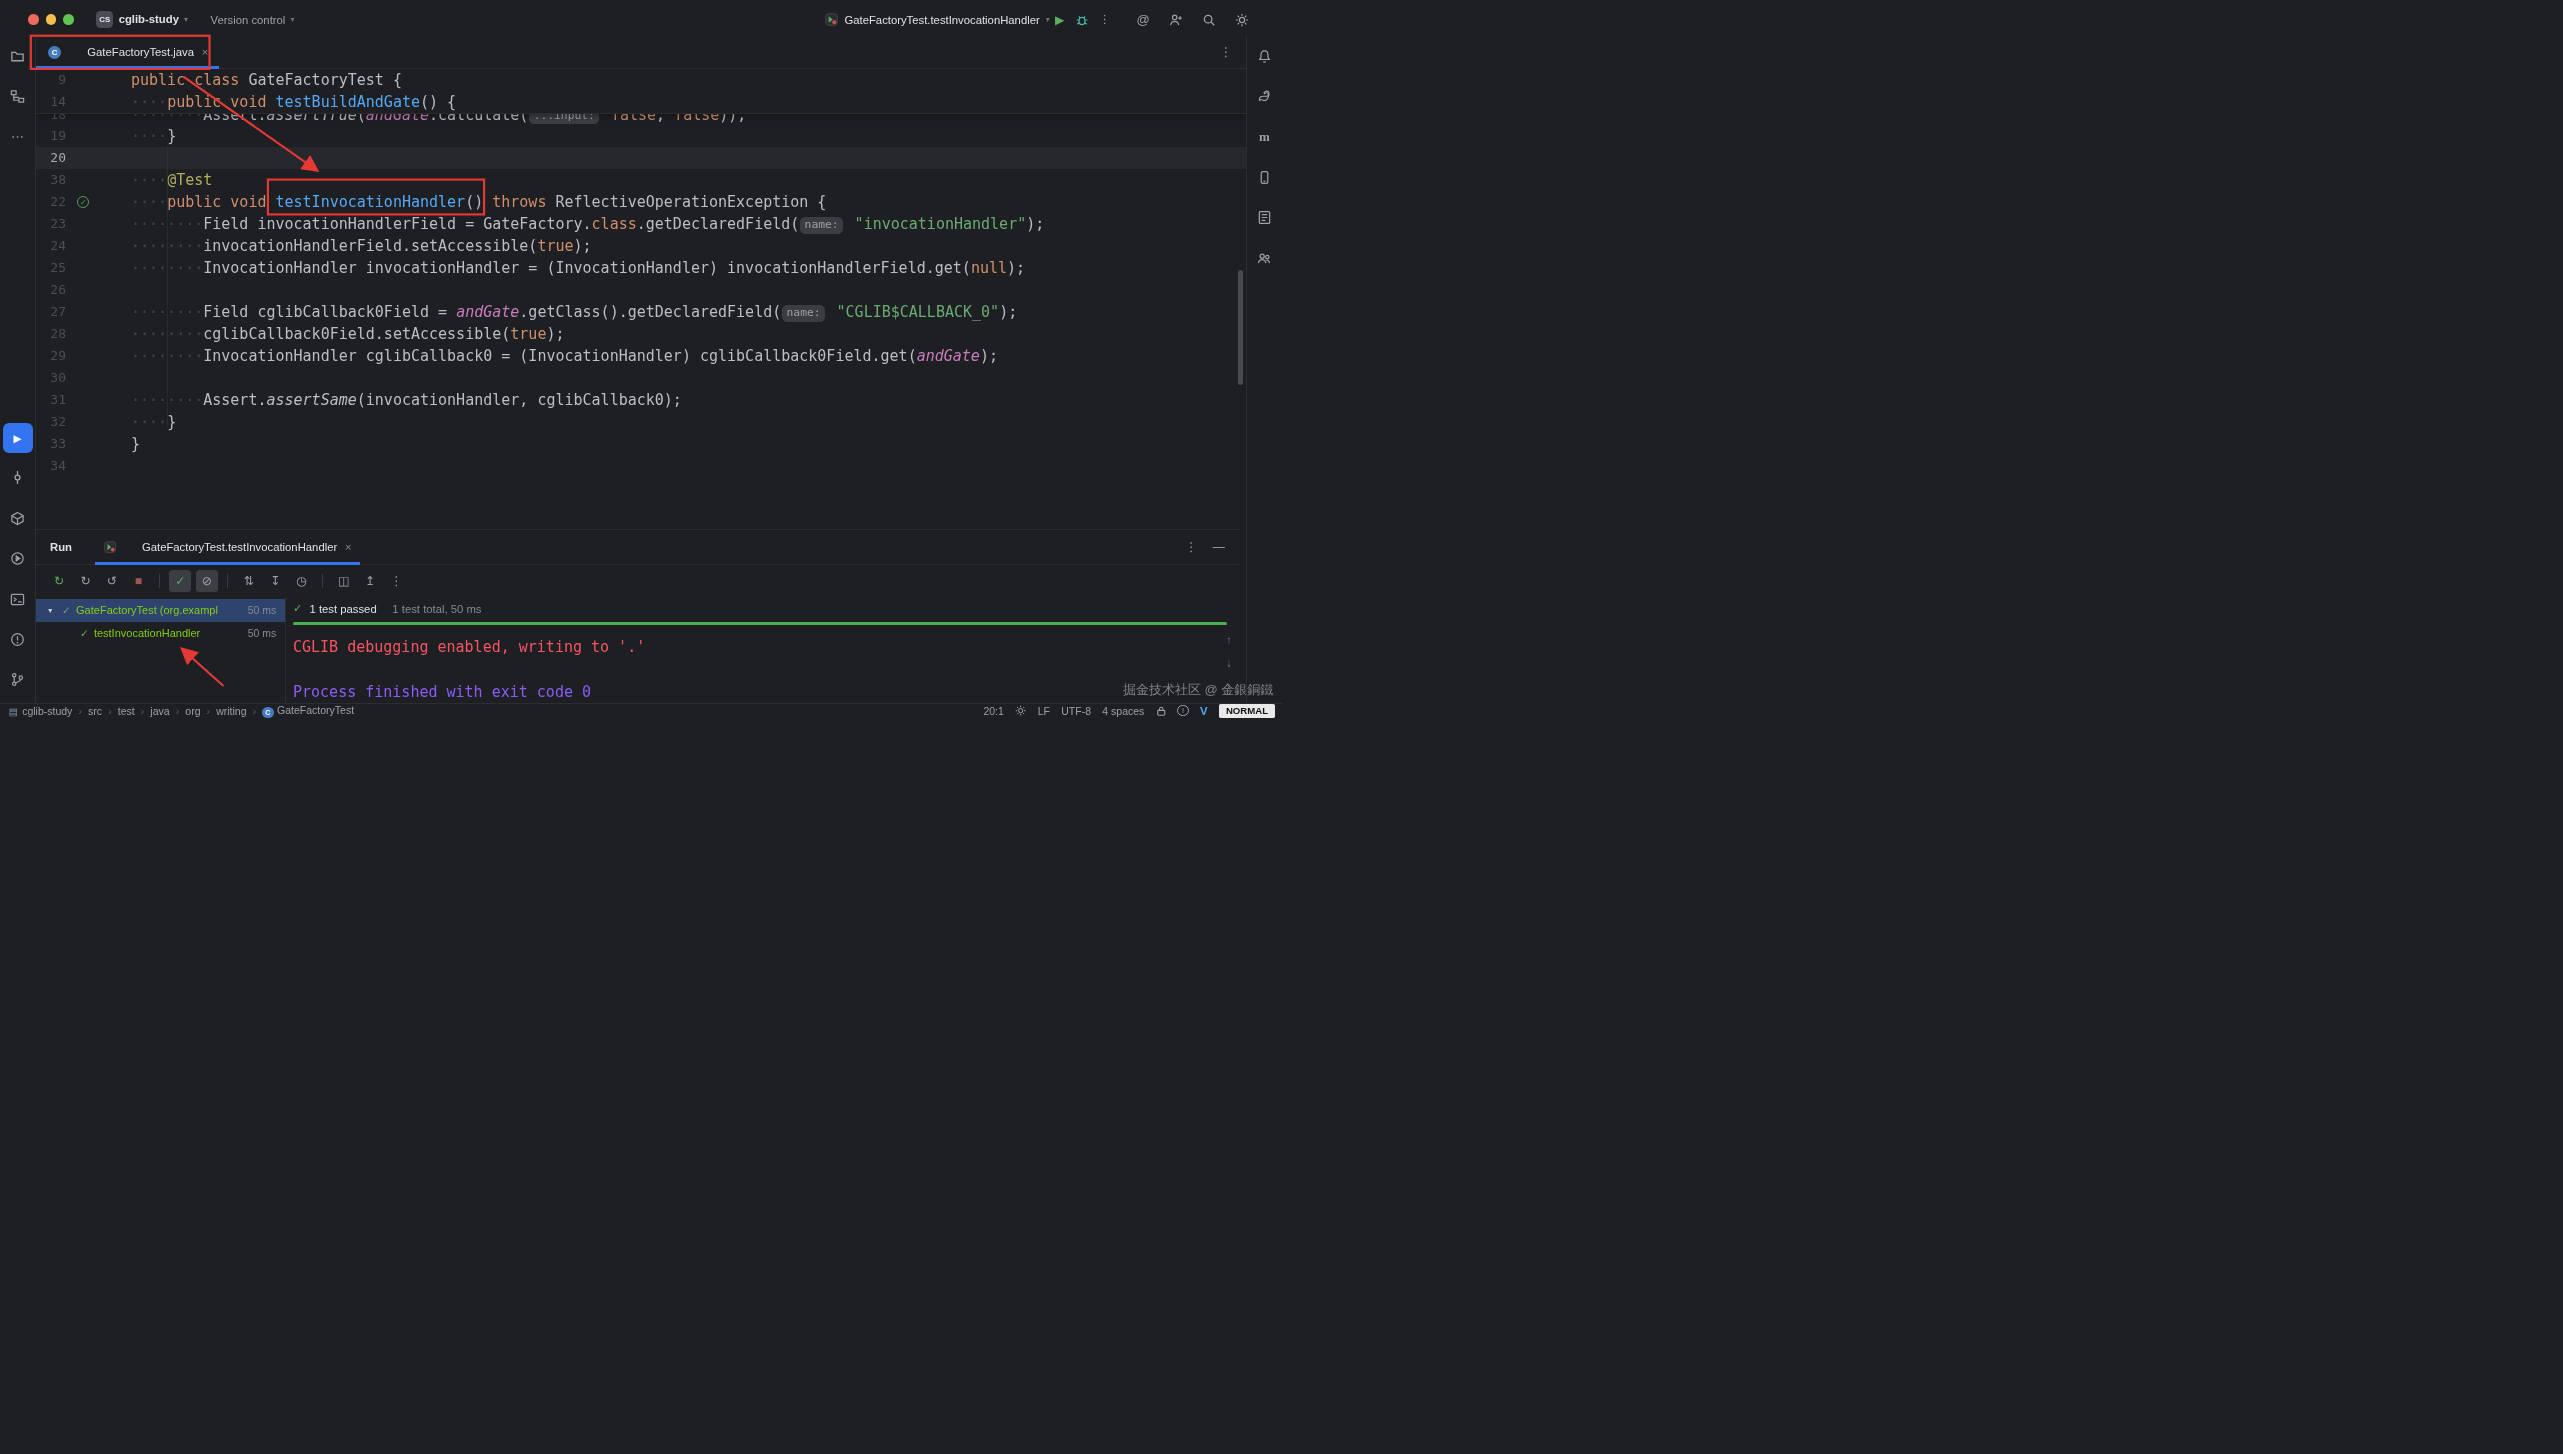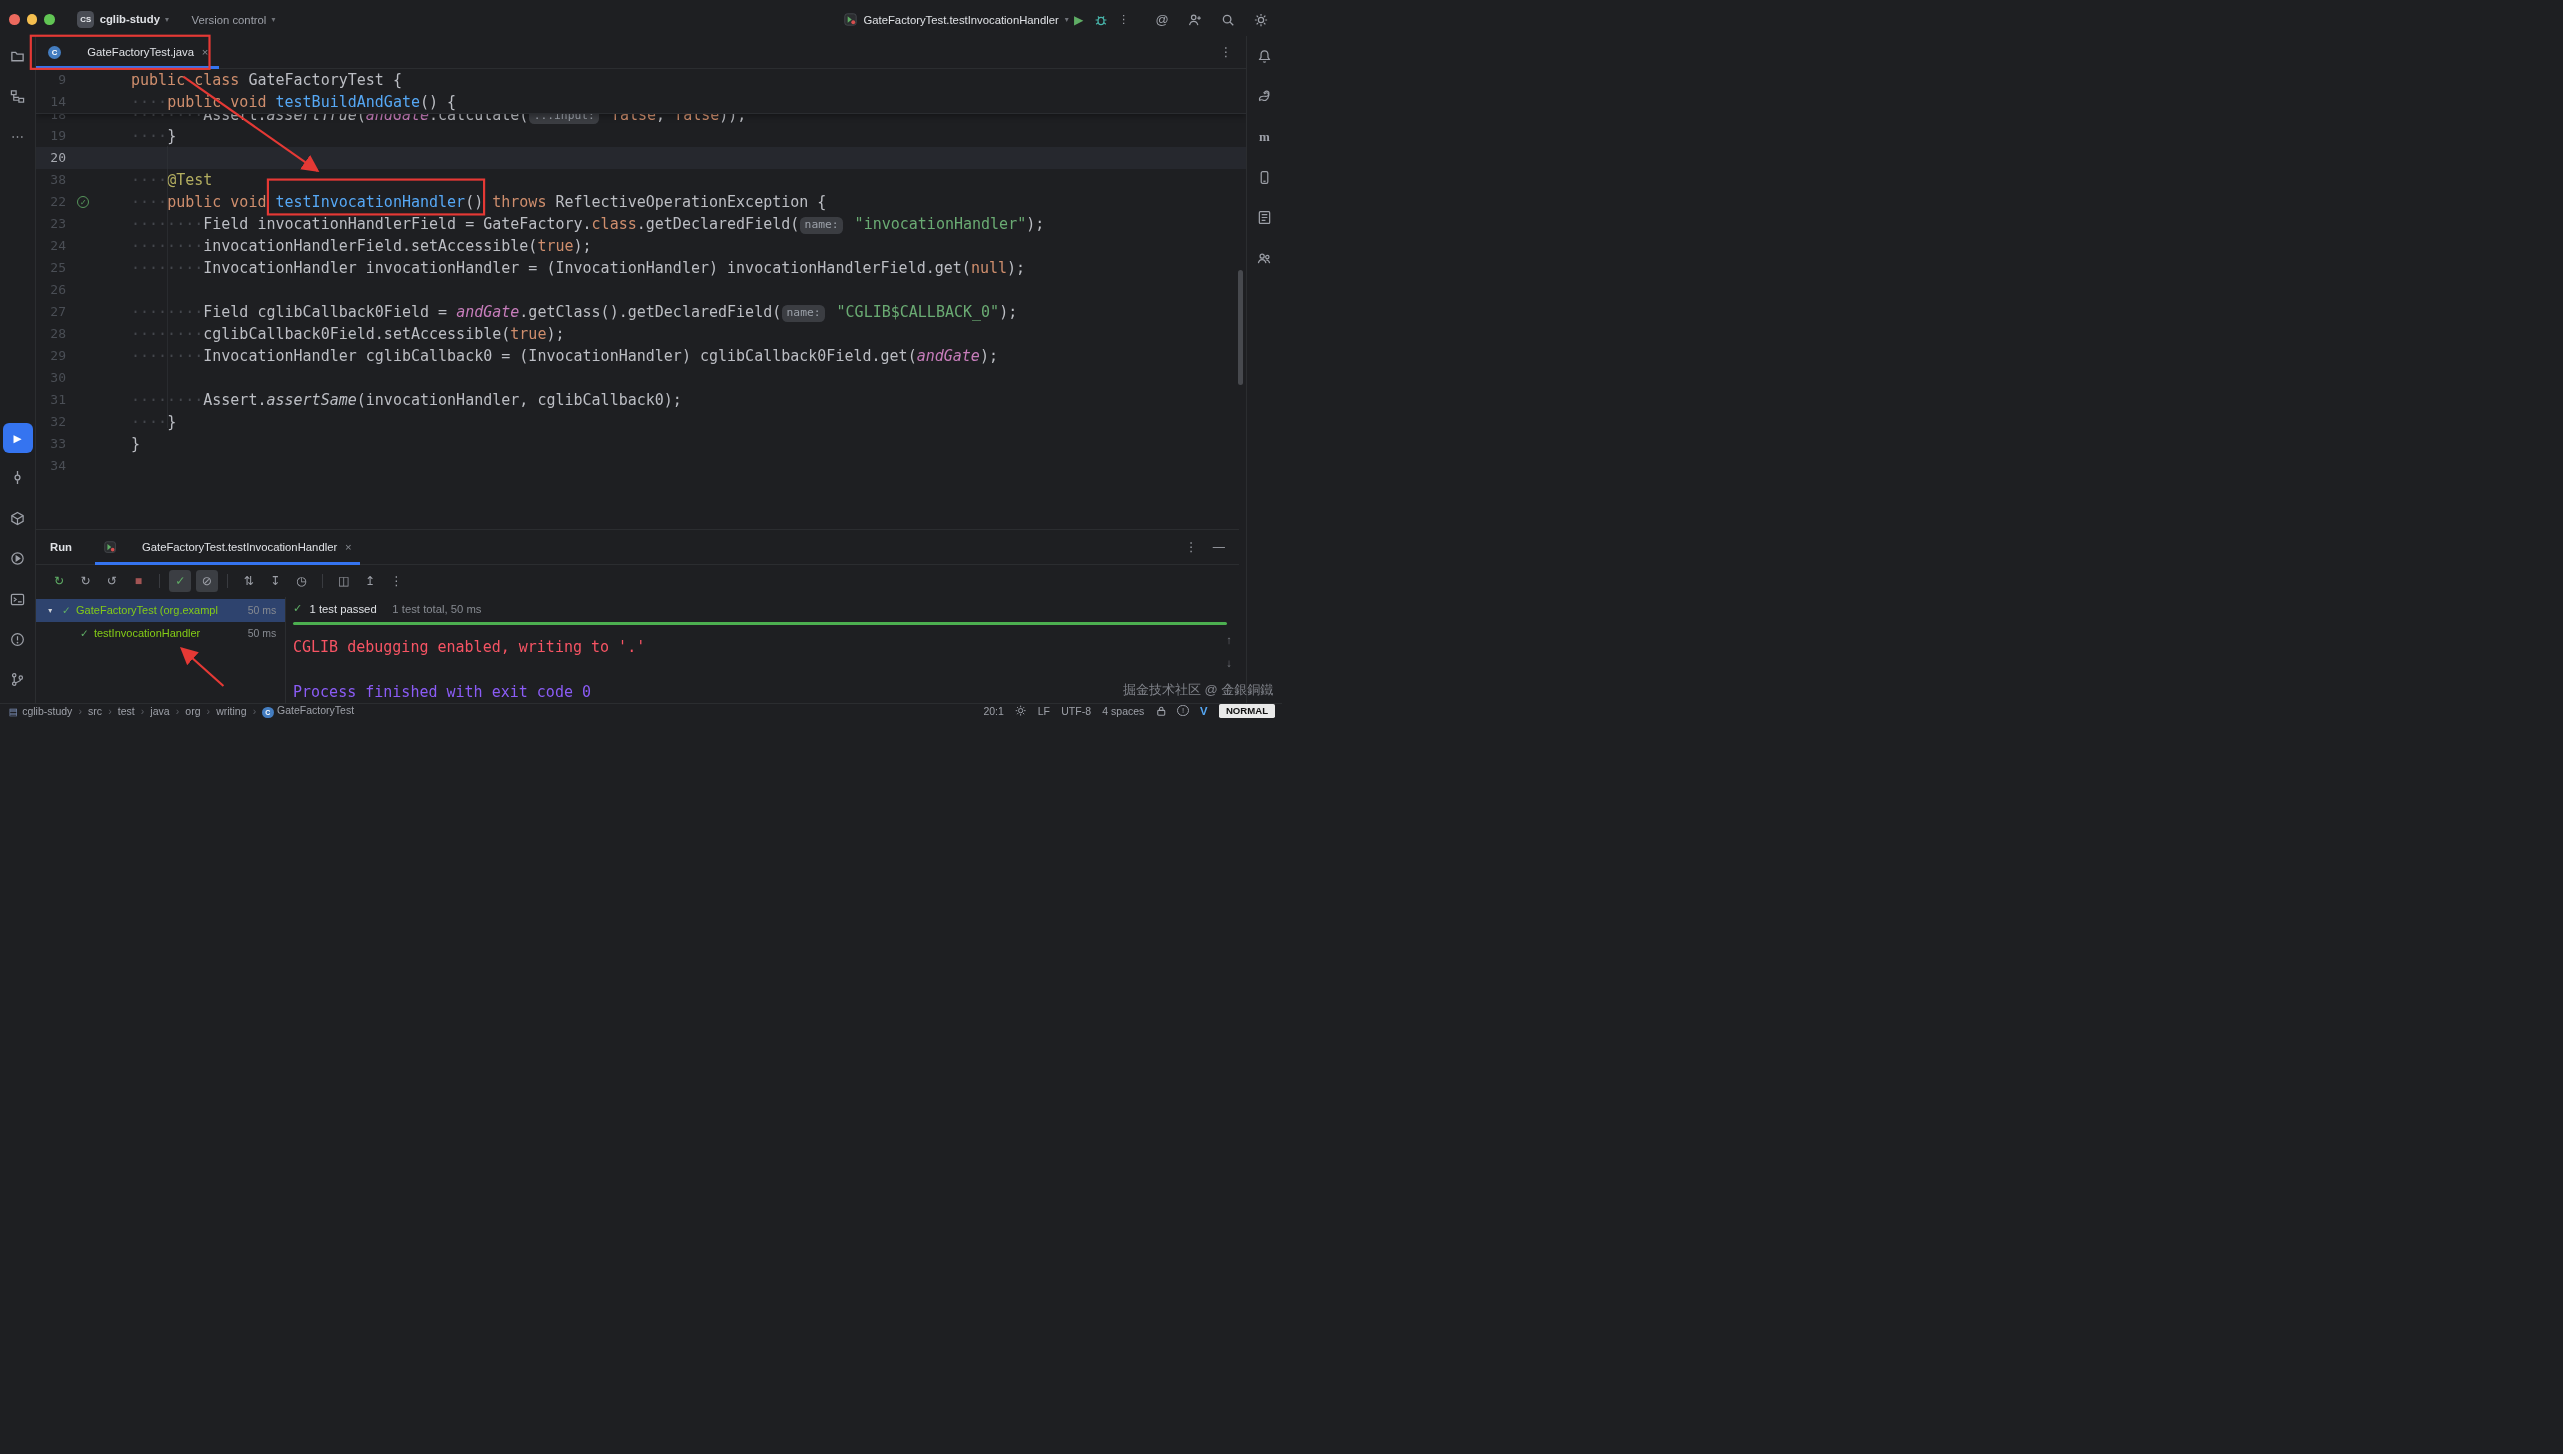--- a/index.html
+++ b/index.html
@@ -1,21 +1,21 @@
 <!DOCTYPE html>
 <html style="font-size:14px"><head>
 <meta charset="utf-8">
 <style>
   html,body{margin:0;padding:0;background:#1e1f22;}
   #app{position:relative;width:1282px;height:727px;background:#1e1f22;overflow:hidden;
        font-family:"Liberation Sans",sans-serif;color:#bcbec4;font-size:11.3px;
        -webkit-font-smoothing:antialiased;}
   
   #titlebar{position:absolute;left:0;top:0;right:0;height:40px;display:flex;align-items:center;
-            border-bottom:0.9px solid #2b2d30;background:#1e1f22;box-sizing:border-box;padding:0 9px;}
+            border-bottom:0.9px solid #2b2d30;background:#1e1f22;box-sizing:border-box;padding:0 28px;}
   .traffic{display:flex;gap:7px;margin-right:17.4px;}
   .tl{width:10.5px;height:10.5px;border-radius:50%;}
   .tl.red{background:#ec6a5e}.tl.yellow{background:#f5bf4f}.tl.green{background:#61c554}
   .tb-widget{display:flex;align-items:center;gap:5.2px;padding:3.5px 5.2px;border-radius:5.2px;cursor:default;}
   .cs-badge{width:17.4px;height:17.4px;border-radius:4.4px;background:#4a4d55;color:#e8eaee;font-size:7.8px;
             font-weight:bold;display:flex;align-items:center;justify-content:center;}
   .tb-text{color:#dfe1e5;font-weight:600;}
   .tb-text.dim{color:#9da0a8;font-weight:400;}
   .chev{color:#6f7278;font-size:7.8px;}
   .run-widget{display:flex;align-items:center;gap:6.1px;margin-left:auto;color:#dfe1e5;}

